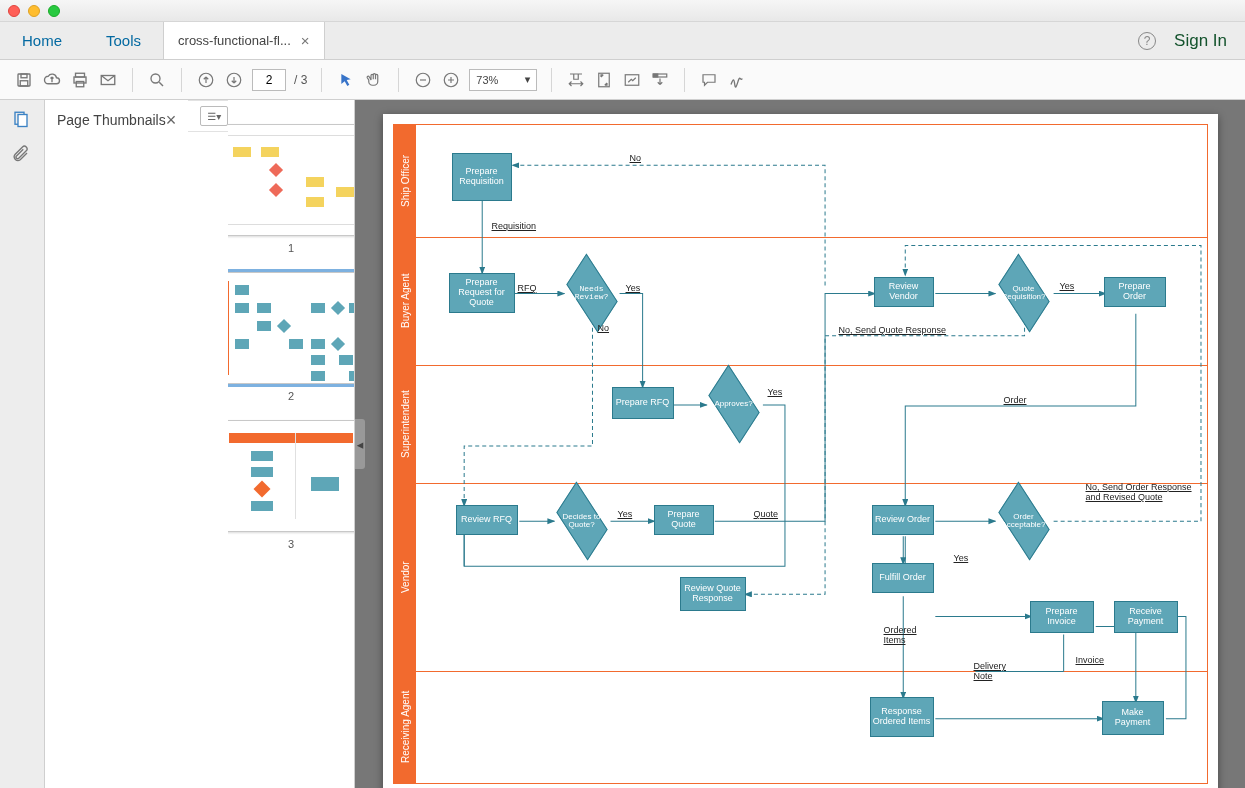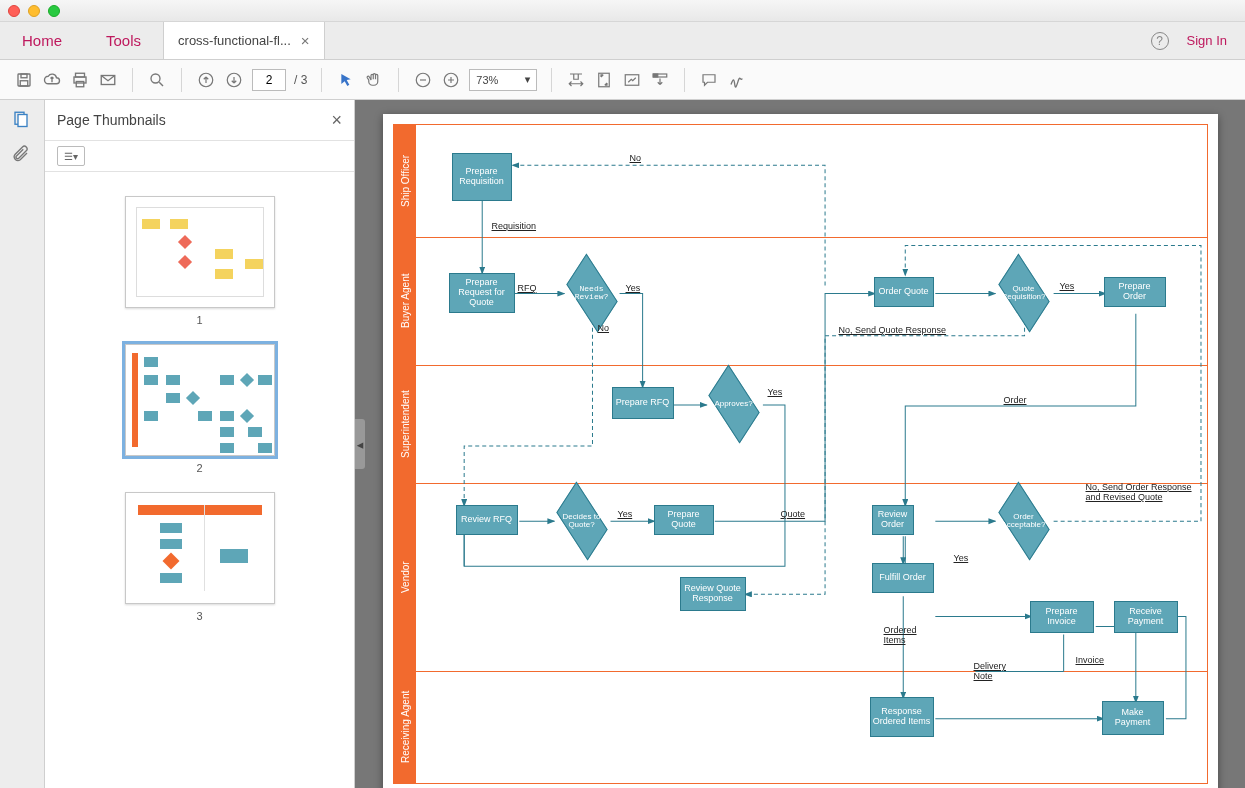--- a/index.html
+++ b/index.html
@@ -8,39 +8,39 @@
   .titlebar { height: 22px; background: linear-gradient(#f6f6f6,#e8e8e8); border-bottom: 1px solid #d6d6d6; display:flex; align-items:center; }
   .traffic { display:flex; gap:8px; margin-left:8px; }
   .traffic span { width:12px; height:12px; border-radius:50%; display:inline-block; }
   .red{background:#ff5f57;border:1px solid #e0443e;}
   .yellow{background:#ffbd2e;border:1px solid #dea123;}
   .green{background:#28c940;border:1px solid #1aab29;}
   .wintitle{ flex:1; text-align:center; font-size:12px; color:#4a4a4a; display:flex; align-items:center; justify-content:center; gap:6px;}
   .wintitle .pdf-ico{width:12px;height:12px;background:linear-gradient(#fff,#eee);border:1px solid #c33; position:relative;}
   
   .tabstrip{height:38px; background:#ececec; display:flex; align-items:stretch; border-bottom:1px solid #cfcfcf;}
-  .tabstrip .link{padding:0 22px; display:flex; align-items:center; font-size:15px; color:#be185d;}
+  .tabstrip .link{padding:0 22px; display:flex; align-items:center; font-size:15px; color:#0369a1;}
   .doc-tab{background:#fff; border-left:1px solid #cfcfcf;border-right:1px solid #cfcfcf; padding:0 14px; display:flex; align-items:center; gap:10px; font-size:13px; color:#444;}
   .doc-tab .x{color:#777; font-size:15px;}
   .tabstrip .spacer{flex:1;}
   .tabstrip .right{display:flex;align-items:center;gap:18px;padding-right:18px;}
   .help-ico{width:18px;height:18px;border:1.5px solid #888;border-radius:50%;display:flex;align-items:center;justify-content:center;font-size:12px;color:#888;}
   
   .toolbar{height:40px; background:#fafafa;border-bottom:1px solid #cfcfcf; display:flex; align-items:center; gap:8px; padding:0 14px;}
   .tb-ico{width:20px;height:20px;color:#555;display:flex;align-items:center;justify-content:center;}
   .tb-sep{width:1px;height:24px;background:#d6d6d6;margin:0 6px;}
   .page-input{width:34px;height:22px;border:1px solid #bbb;text-align:center;font-size:12px;background:#fff;}
   .page-total{font-size:12px;color:#555;}
   .zoom-sel{width:68px;height:22px;border:1px solid #bbb;background:#fff;font-size:11px;display:flex;align-items:center;justify-content:space-between;padding:0 6px;color:#444;}
   
   .cols{display:flex;height:688px;}
   .rail{width:45px;background:#ededed;border-right:1px solid #cfcfcf;display:flex;flex-direction:column;align-items:center;padding-top:10px;gap:14px;}
   .rail .ico{width:20px;height:20px;color:#777;}
   .rail .ico.active{color:#3b82c4;}
-  .sidebar{width:310px;background:#fff;border-right:1px solid #cfcfcf;display:flex;flex-direction:column;}
+  .sidebar{width:310px;background:#fff;border-right:1px solid #cfcfcf;display:flex;flex-direction:row;}
   .sidebar-hd{height:40px;display:flex;align-items:center;justify-content:space-between;padding:0 12px;font-size:14px;color:#444;}
   .sidebar-tb{height:32px;border-top:1px solid #e2e2e2;border-bottom:1px solid #e2e2e2;display:flex;align-items:center;padding-left:12px;}
   .opts-btn{width:28px;height:20px;border:1px solid #bbb;border-radius:2px;display:flex;align-items:center;justify-content:center;font-size:10px;color:#666;}
   .thumbs{flex:1;display:flex;flex-direction:column;align-items:center;gap:18px;padding:24px 0;overflow:hidden;}
   .thumb{display:flex;flex-direction:column;align-items:center;gap:6px;}
   .thumb .pg{width:150px;height:112px;border:1px solid #c8c8c8;background:#fff;box-shadow:0 1px 2px rgba(0,0,0,.15);position:relative;overflow:hidden;padding:4px;}
   .thumb.sel .pg{outline:3px solid #7db1e0;}
   .thumb .num{font-size:11px;color:#555;}
   .mini1,.mini2,.mini3{position:absolute;inset:4px;}
   .mini2 .lane{position:absolute;left:2px;width:6px;background:#f26a2e;top:4px;bottom:4px;}
@@ -83,21 +83,21 @@
   <div class="link">
       <span>Tools</span>
     </div>
   <div class="doc-tab">
     <span>cross-functional-fl...</span>
     <span class="x">×</span>
   </div>
   <div class="spacer"></div>
   <div class="right">
     <span class="help-ico">?</span>
-    <span style="font-size:13px;color:#be185d;">Sign In</span>
+    <span style="font-size:17px;color:#14532d;">Sign In</span>
   </div>
 </div>
 
 <div class="toolbar">
   <span class="tb-ico">
       <svg width="18" height="18" viewBox="0 0 24 24" fill="none" stroke="#777" stroke-width="1.8">
         <rect x="4" y="4" width="16" height="16" rx="1"></rect>
         <rect x="8" y="4" width="8" height="5"></rect>
         <rect x="7" y="13" width="10" height="7"></rect>
       </svg>
@@ -431,31 +431,31 @@
             <div class="txt">Decides to Quote?</div>
           </div>
         <div class="fbox" style="left:260px;top:380px;width:60px;height:30px;">
             <span>Prepare Quote</span>
           </div>
         <div class="fbox" style="left:286px;top:452px;width:66px;height:34px;">
             <span>Review Quote Response</span>
           </div>
 
         <div class="fbox" style="left:480px;top:152px;width:60px;height:30px;">
-            <span>Order Quote</span>
+            <span>Review Vendor</span>
           </div>
         <div class="dia" style="left:602px;top:150px;">
             <div class="shape"></div>
             <div class="txt">Quote Requisition?</div>
           </div>
         <div class="fbox" style="left:710px;top:152px;width:62px;height:30px;">
             <span>Prepare Order</span>
           </div>
 
-        <div class="fbox" style="left:478px;top:380px;width:42px;height:30px;">
+        <div class="fbox" style="left:478px;top:380px;width:62px;height:30px;">
             <span>Review Order</span>
           </div>
         <div class="dia" style="left:602px;top:378px;">
             <div class="shape"></div>
             <div class="txt">Order Acceptable?</div>
           </div>
         <div class="fbox" style="left:478px;top:438px;width:62px;height:30px;">
             <span>Fulfill Order</span>
           </div>
         <div class="fbox" style="left:636px;top:476px;width:64px;height:32px;">
@@ -472,21 +472,21 @@
             <span>Make Payment</span>
           </div>
 
         <div class="lbl" style="left:98px;top:96px;text-align:right;">Requisition</div>
         <div class="lbl" style="left:124px;top:158px;">RFQ</div>
         <div class="lbl" style="left:232px;top:158px;">Yes</div>
         <div class="lbl" style="left:204px;top:198px;">No</div>
         <div class="lbl" style="left:236px;top:28px;">No</div>
         <div class="lbl" style="left:374px;top:262px;">Yes</div>
         <div class="lbl" style="left:224px;top:384px;">Yes</div>
-        <div class="lbl" style="left:360px;top:384px;margin-left:27px;">Quote</div>
+        <div class="lbl" style="left:360px;top:384px;">Quote</div>
         <div class="lbl" style="left:445px;top:200px;">No, Send Quote Response</div>
         <div class="lbl" style="left:610px;top:270px;">Order</div>
         <div class="lbl" style="left:666px;top:156px;">Yes</div>
         <div class="lbl" style="left:692px;top:358px;white-space:normal;width:120px;line-height:1.1;">No,
 Send Order Response
 and Revised Quote</div>
         <div class="lbl" style="left:560px;top:428px;">Yes</div>
         <div class="lbl" style="left:490px;top:500px;white-space:normal;width:50px;">Ordered Items</div>
         <div class="lbl" style="left:580px;top:536px;white-space:normal;width:50px;">Delivery Note</div>
         <div class="lbl" style="left:682px;top:530px;">Invoice</div>

